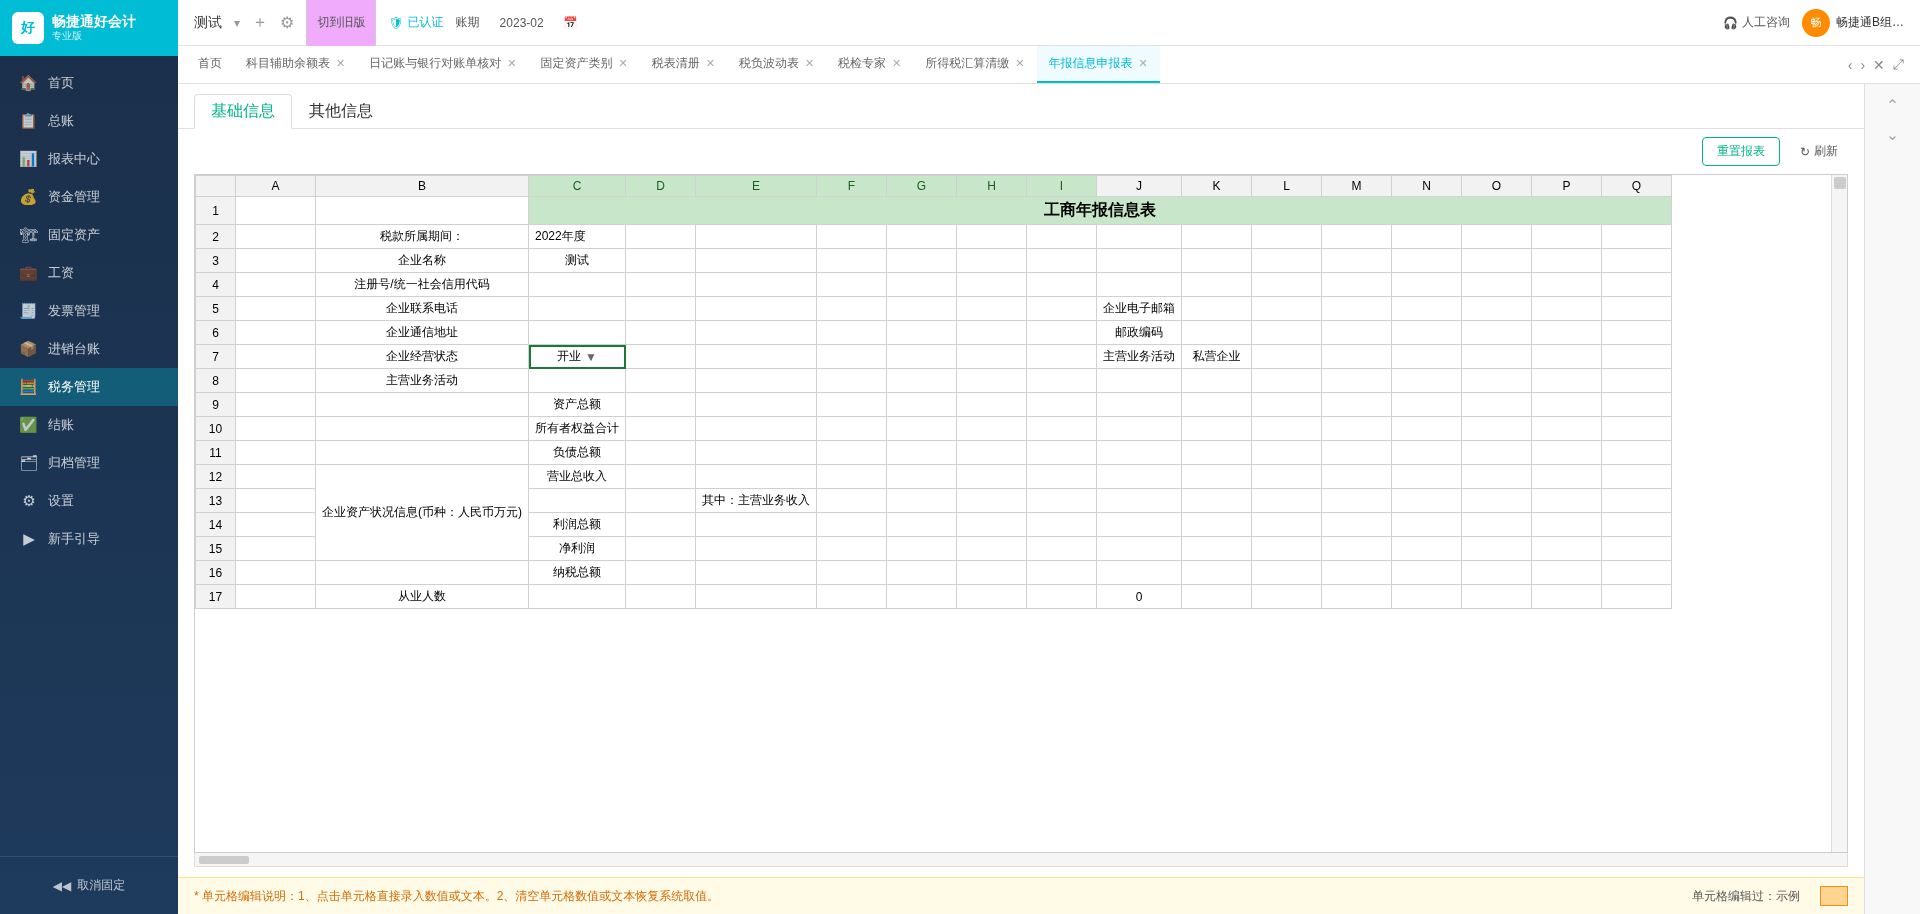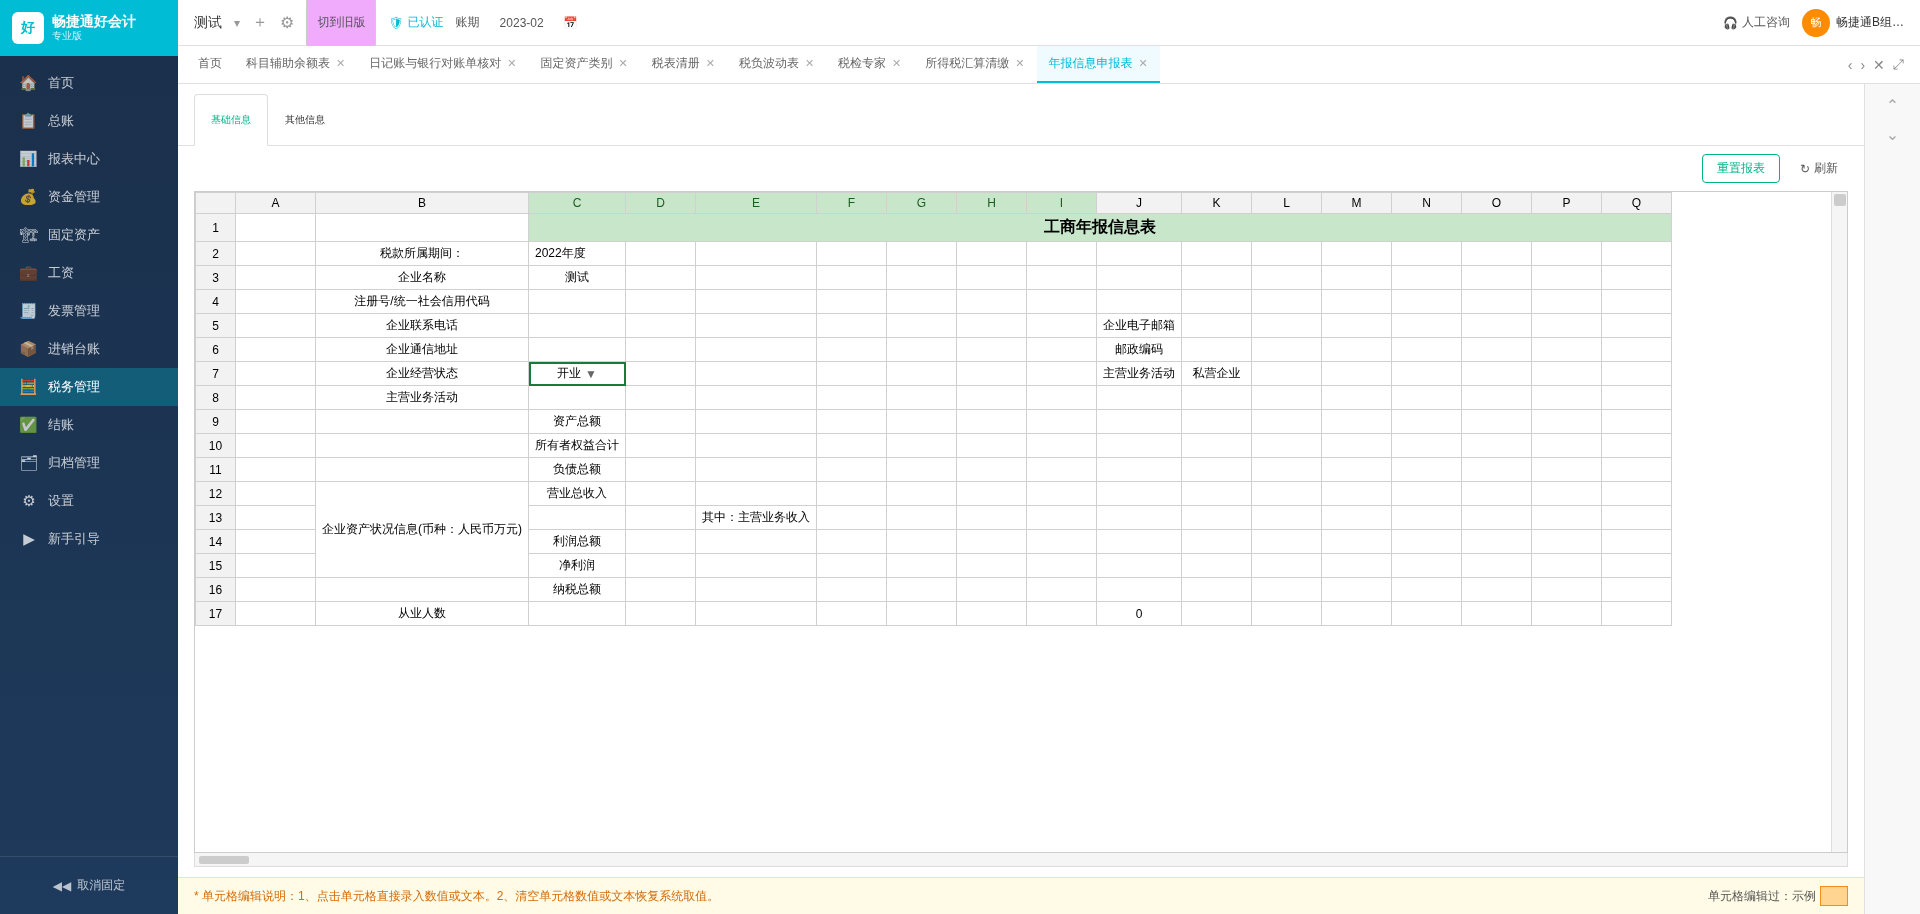--- a/index.html
+++ b/index.html
@@ -91,21 +91,21 @@
 
     
     .content { flex: 1; display: flex; overflow: hidden; background: white; }
     .content-main { flex: 1; display: flex; flex-direction: column; overflow: hidden; }
 
     
     .inner-tabs {
       padding: 10px 16px 0; background: white; display: flex; gap: 0; border-bottom: 1px solid #e0e0e0;
     }
     .inner-tab {
-      padding: 18px 16px; font-size: 10px; cursor: pointer; color: #333;
+      padding: 6px 16px; font-size: 16px; cursor: pointer; color: #333;
       border: 1px solid transparent; border-bottom: none; border-radius: 4px 4px 0 0;
     }
     .inner-tab.active {
       background: white; border-color: #ddd; border-bottom: 1px solid white;
       color: #00b48a; font-weight: 500; margin-bottom: -1px;
     }
 
     
     .toolbar { padding: 8px 16px; display: flex; justify-content: flex-end; gap: 10px; background: white; }
     .btn-reset {
@@ -156,21 +156,21 @@
 
     
     .bottom-bar {
       background: #fffbe6; border-top: 1px solid #ffe58f;
       padding: 8px 16px; font-size: 12px; color: #d46b08;
       display: flex; align-items: center; justify-content: space-between; flex-shrink: 0;
     }
     .example-cell {
       width: 28px; height: 20px; background: #ffd591; border: 1px solid #fa8c16; display: inline-block; vertical-align: middle;
     }
-    .bottom-right { display: flex; align-items: center; gap: 4px; color: #555; margin-left: 48px; }
+    .bottom-right { display: flex; align-items: center; gap: 20px; color: #555; margin-left: 48px; }
   </style>
 </head>
 <body>
 
 <div class="sidebar">
   <div class="sidebar-logo">
     <div class="sidebar-logo-icon">好</div>
     <div>
       <div class="sidebar-logo-text">畅捷通好会计</div>
       <div class="sidebar-logo-sub">专业版</div>

